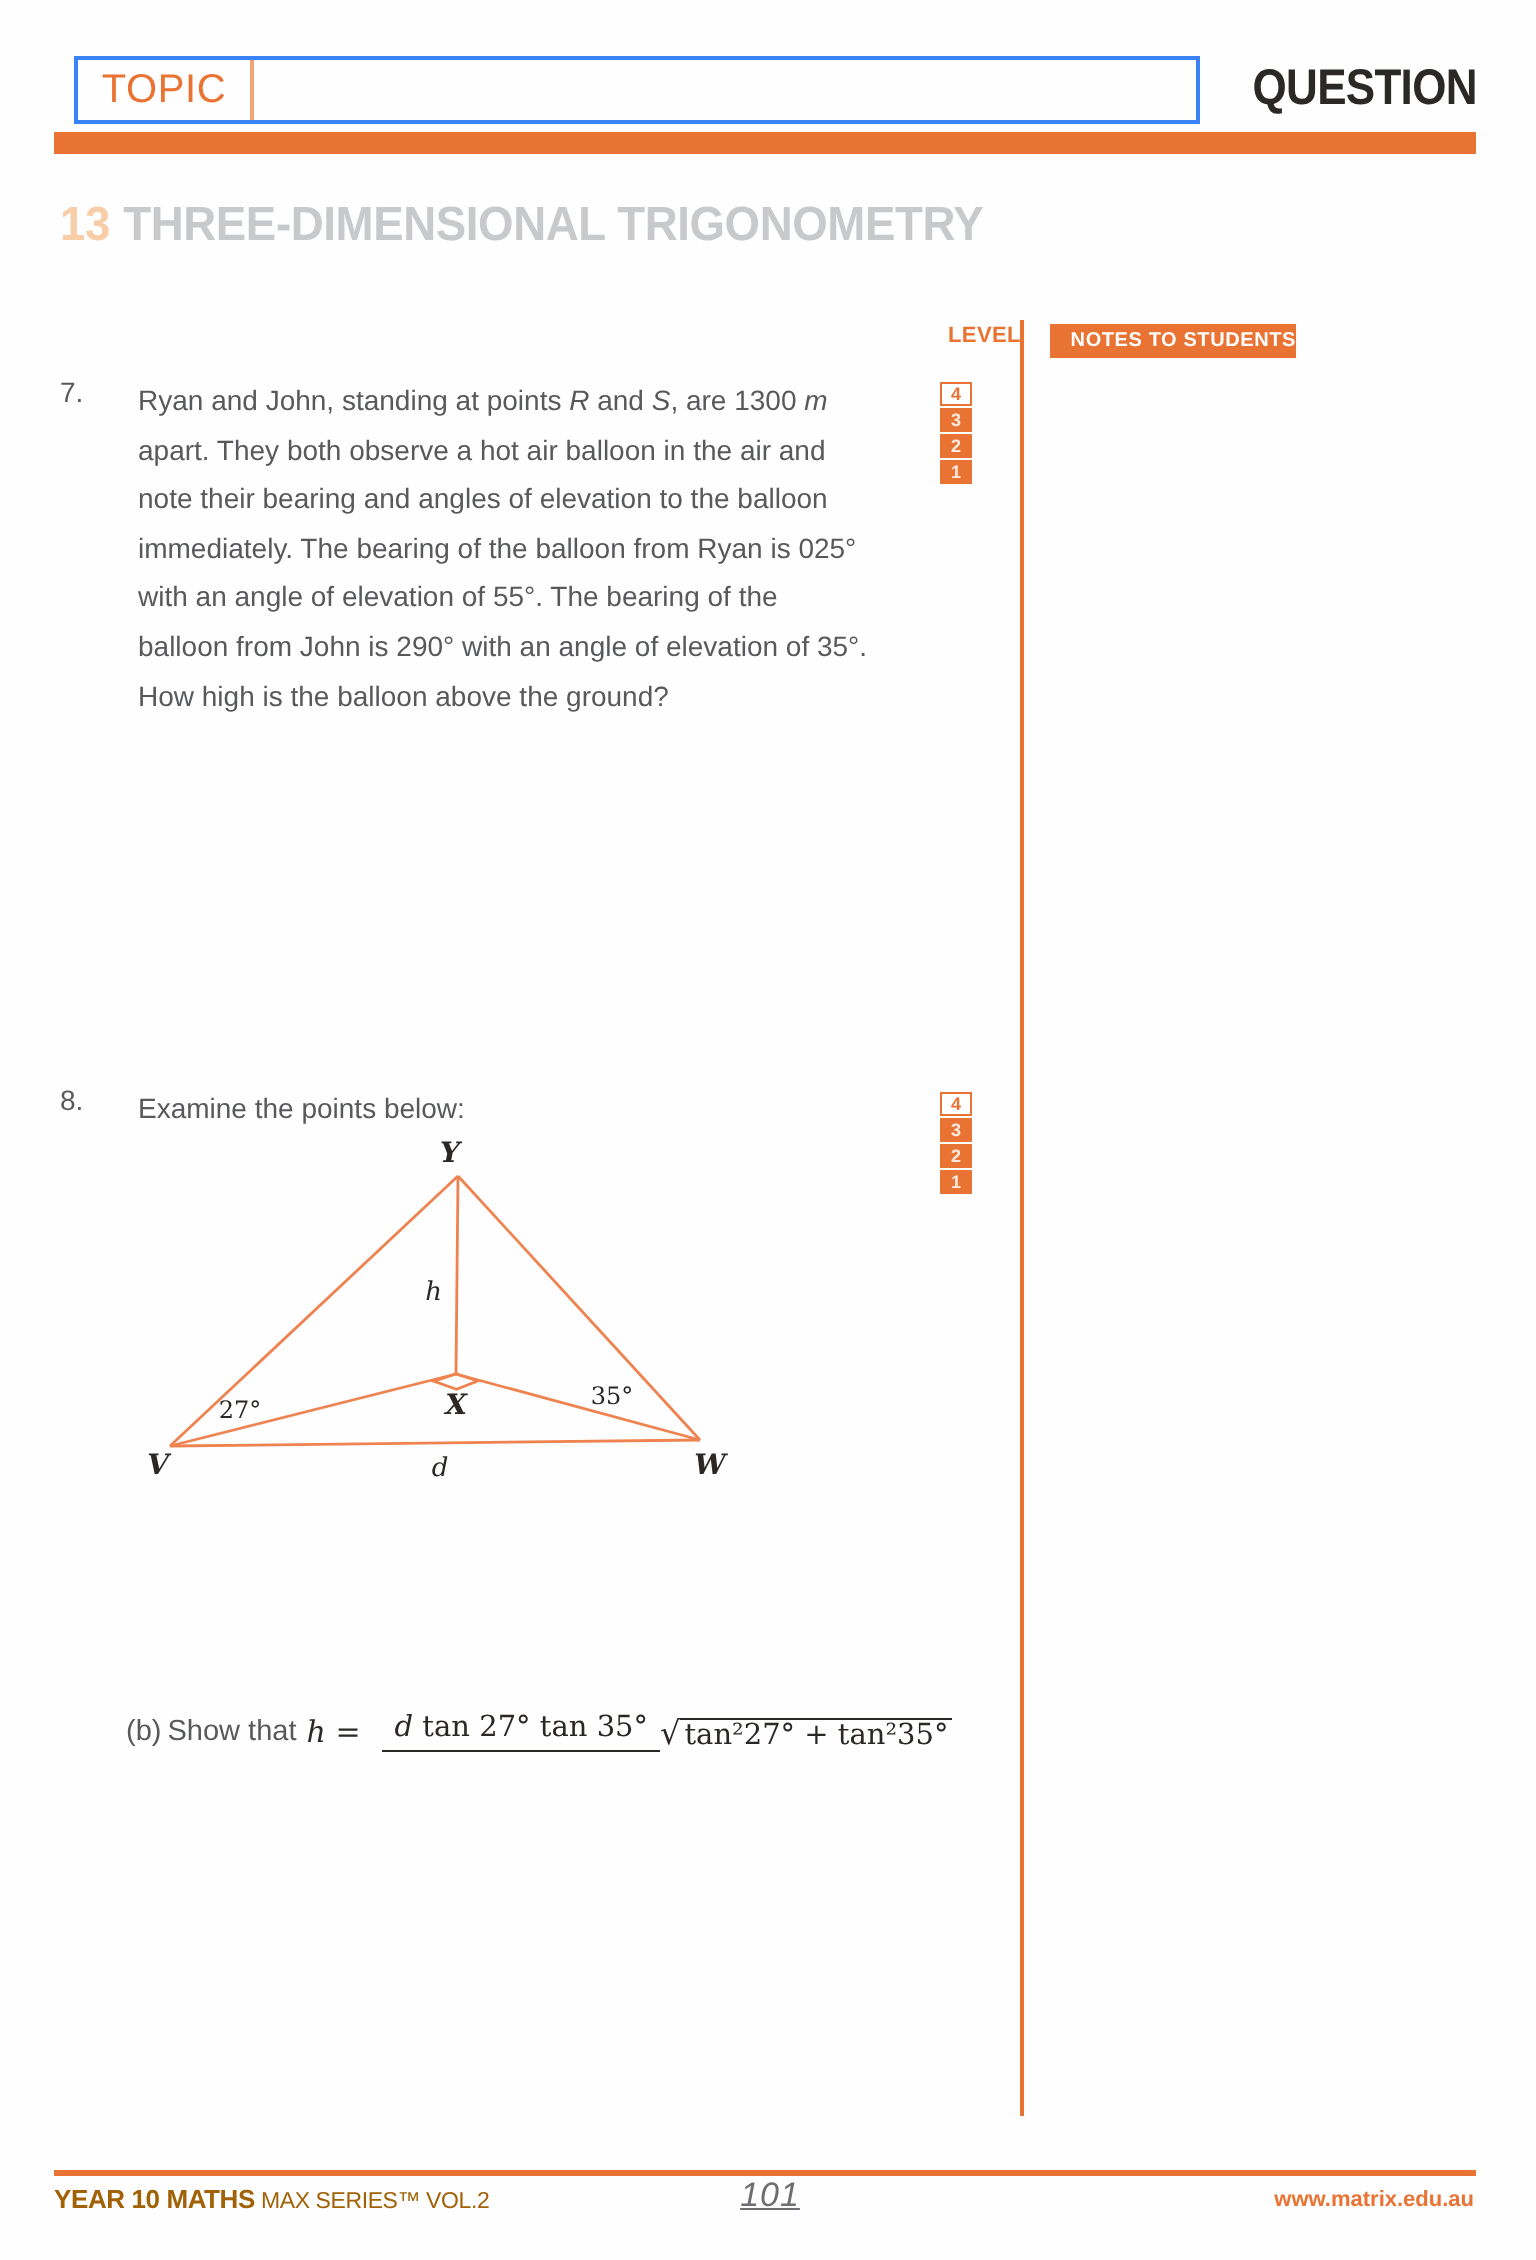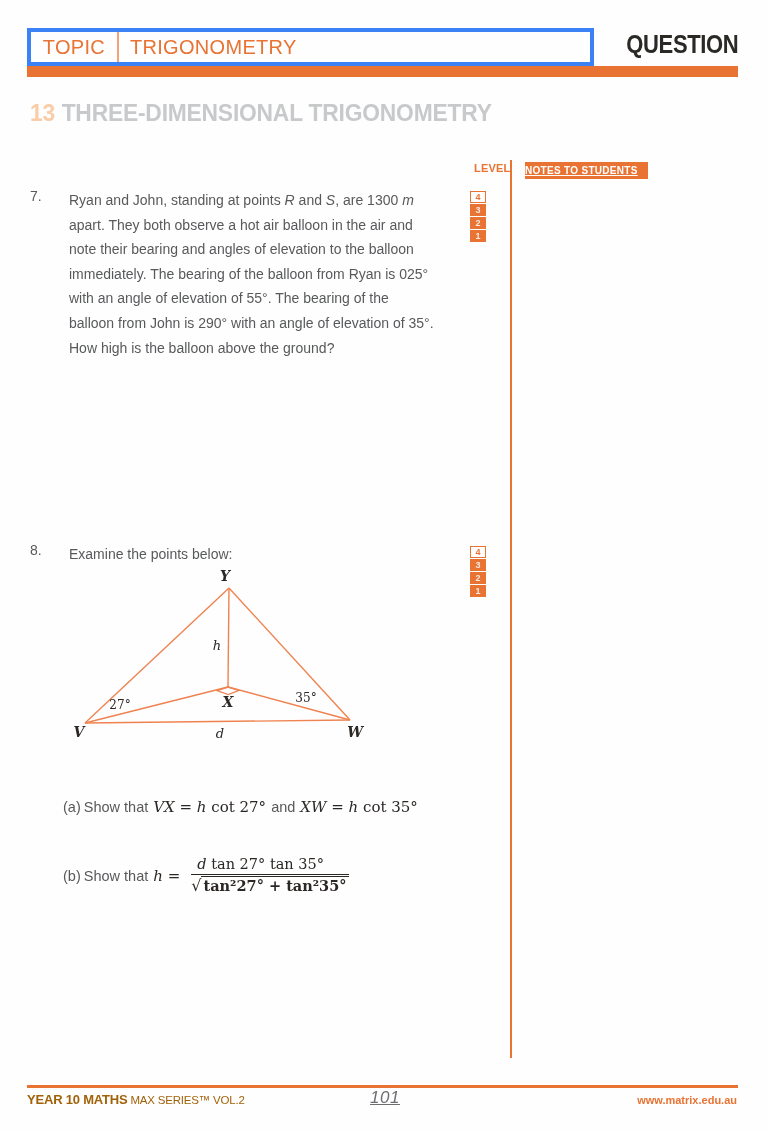--- a/index.html
+++ b/index.html
@@ -3,22 +3,22 @@
 <meta charset="utf-8">
 <style>
   html,body{margin:0;padding:0;background:#ffffff;}
   .page{
     position:relative;width:768px;height:1130px;margin:0 auto;
     background:#fefefe;overflow:hidden;
     font-family:"Liberation Sans",sans-serif;
   }
   
   .topic-box{
-    position:absolute;left:27px;top:28px;width:559px;height:30px;
-    border:4px solid #3b82f6;display:flex;align-items:stretch;
+    position:absolute;left:37px;top:28px;width:559px;height:30px;
+    border:2px solid #3b82f6;display:flex;align-items:stretch;justify-content:space-between;
   }
   .topic-label{
     width:86px;border-right:2px solid #f2a277;display:flex;align-items:center;justify-content:center;
     color:#e87333;font-size:20px;letter-spacing:.3px;
   }
   .topic-value{
     display:flex;align-items:center;padding-left:11px;color:#e87333;font-size:20px;letter-spacing:.3px;
   }
   .question-type{
     position:absolute;right:30px;top:27px;height:34px;line-height:34px;
@@ -30,21 +30,21 @@
   .section-title{
     position:absolute;left:30px;top:99px;font-size:24px;font-weight:700;letter-spacing:-.2px;
     transform:scaleX(.95);transform-origin:left center;white-space:nowrap;
   }
   .sec-num{color:#f8cda8;margin-right:7px;}
   .sec-name{color:#c8c9cb;}
   
   .level-label{position:absolute;left:462px;top:162px;color:#e87333;font-weight:700;font-size:11px;letter-spacing:.2px;padding-left:12px;}
   .notes-banner{
     position:absolute;left:525px;top:162px;width:123px;height:17px;background:#e87333;
-    color:#ffffff;font-weight:700;font-size:10px;line-height:17px;text-align:left;letter-spacing:.3px;text-decoration:underline;
+    color:#ffffff;font-weight:700;font-size:10px;line-height:17px;text-align:right;letter-spacing:.3px;
   }
   .v-divider{position:absolute;left:510px;top:160px;width:2px;height:898px;background:#e87333;}
   
   .levels{position:absolute;width:16px;}
   .levels-q7{left:470px;top:191px;}
   .levels-q8{left:470px;top:546px;}
   .lv{
     box-sizing:border-box;width:16px;height:12px;margin-bottom:1px;background:#e87333;
     color:rgba(255,255,255,.85);font-size:9px;font-weight:700;text-align:center;line-height:12px;
   }
@@ -64,46 +64,45 @@
   .dg-var{font-size:13px;font-style:italic;}
   .dg-angle{font-size:12px;}
   
   .part{position:absolute;color:#58595b;font-size:14.5px;}
   .part-a{left:63px;top:798px;}
   .part-b{left:63px;top:856px;display:flex;align-items:center;}
   .math{font-family:"DejaVu Serif",serif;color:#2b2725;font-size:15px;margin:0 5px;white-space:nowrap;}
   .math i{font-style:italic;}
   .sans-gap{margin-right:3px;}
   .frac{
-    display:inline-flex;flex-direction:column;text-align:left;margin-left:6px;
+    display:inline-flex;flex-direction:row;text-align:center;margin-left:6px;
     font-family:"DejaVu Serif",serif;color:#2b2725;font-size:14.5px;
   }
   .frac .num{display:block;border-bottom:1.4px solid #2b2725;padding:0 6px 2px 6px;}
   .frac .den{display:block;padding-top:1px;white-space:nowrap;}
   .radical{font-size:16px;}
-  .radicand{display:inline-block;border-top:1.3px solid #2b2725;padding:0 2px;font-weight:bold;}
+  .radicand{display:inline-block;border-top:1.3px solid #2b2725;padding:0 2px;}
   
   .footer-rule{position:absolute;left:27px;top:1085px;width:711px;height:3px;background:#e87333;}
   .footer-left{position:absolute;left:27px;top:1092px;color:#a16207;font-size:13px;white-space:nowrap;}
   .footer-left .series-bold{font-weight:700;letter-spacing:-.2px;}
   .footer-left .series-rest{font-size:11.5px;letter-spacing:-.2px;}
   .footer-page{
     position:absolute;left:349px;top:1088px;width:72px;text-align:center;
     color:#6d6e71;font-size:17px;font-style:italic;letter-spacing:.5px;text-decoration:underline;
   }
   .footer-site{position:absolute;right:31px;top:1094px;color:#e87333;font-weight:700;font-size:11px;margin-left:44px;}
 </style>
 </head>
 <body>
 
 <div class="page">
 
   <div class="topic-box">
     <span class="topic-label">TOPIC</span>
-    <span class="topic-value">TRIGONOMETRY</span>
   </div>
   <div class="question-type">QUESTION</div>
   <div class="orange-bar"></div>
 
   <div class="section-title">
     <span class="sec-num">13</span><span class="sec-name">THREE-DIMENSIONAL TRIGONOMETRY</span>
   </div>
 
   <div class="level-label">LEVEL</div>
   <div class="notes-banner">NOTES TO STUDENTS</div>
@@ -145,23 +144,20 @@
     <text class="dg-label dg-vertex" x="167" y="16" text-anchor="middle">Y</text>
     <text class="dg-label dg-vertex" x="170" y="142" text-anchor="middle">X</text>
     <text class="dg-label dg-vertex" x="21" y="172" text-anchor="middle">V</text>
     <text class="dg-label dg-vertex" x="297" y="172" text-anchor="middle">W</text>
     <text class="dg-label dg-var" x="163" y="85" text-anchor="end">h</text>
     <text class="dg-label dg-var" x="162" y="173" text-anchor="middle">d</text>
     <text class="dg-label dg-angle" x="62" y="144" text-anchor="middle">27°</text>
     <text class="dg-label dg-angle" x="248" y="137" text-anchor="middle">35°</text>
   </svg>
 
-  <div class="part part-a">
-    <span class="sans-gap">(a)</span><span>Show that</span><span class="math"><i>VX</i><span> = </span><i>h</i><span> cot 27°</span></span><span>and</span><span class="math"><i>XW</i><span> = </span><i>h</i><span> cot 35°</span></span>
-  </div>
 
   <div class="part part-b">
     <span class="sans-gap">(b)</span>
       <span>Show that</span>
       <span class="math"><i>h</i>&nbsp;<span>=</span></span>
       <span class="frac">
         <span class="num"><i>d</i><span> tan 27° tan 35°</span></span>
         <span class="den"><span class="radical">√</span><span class="radicand">tan²27° + tan²35°</span></span>
       </span>
   </div>

